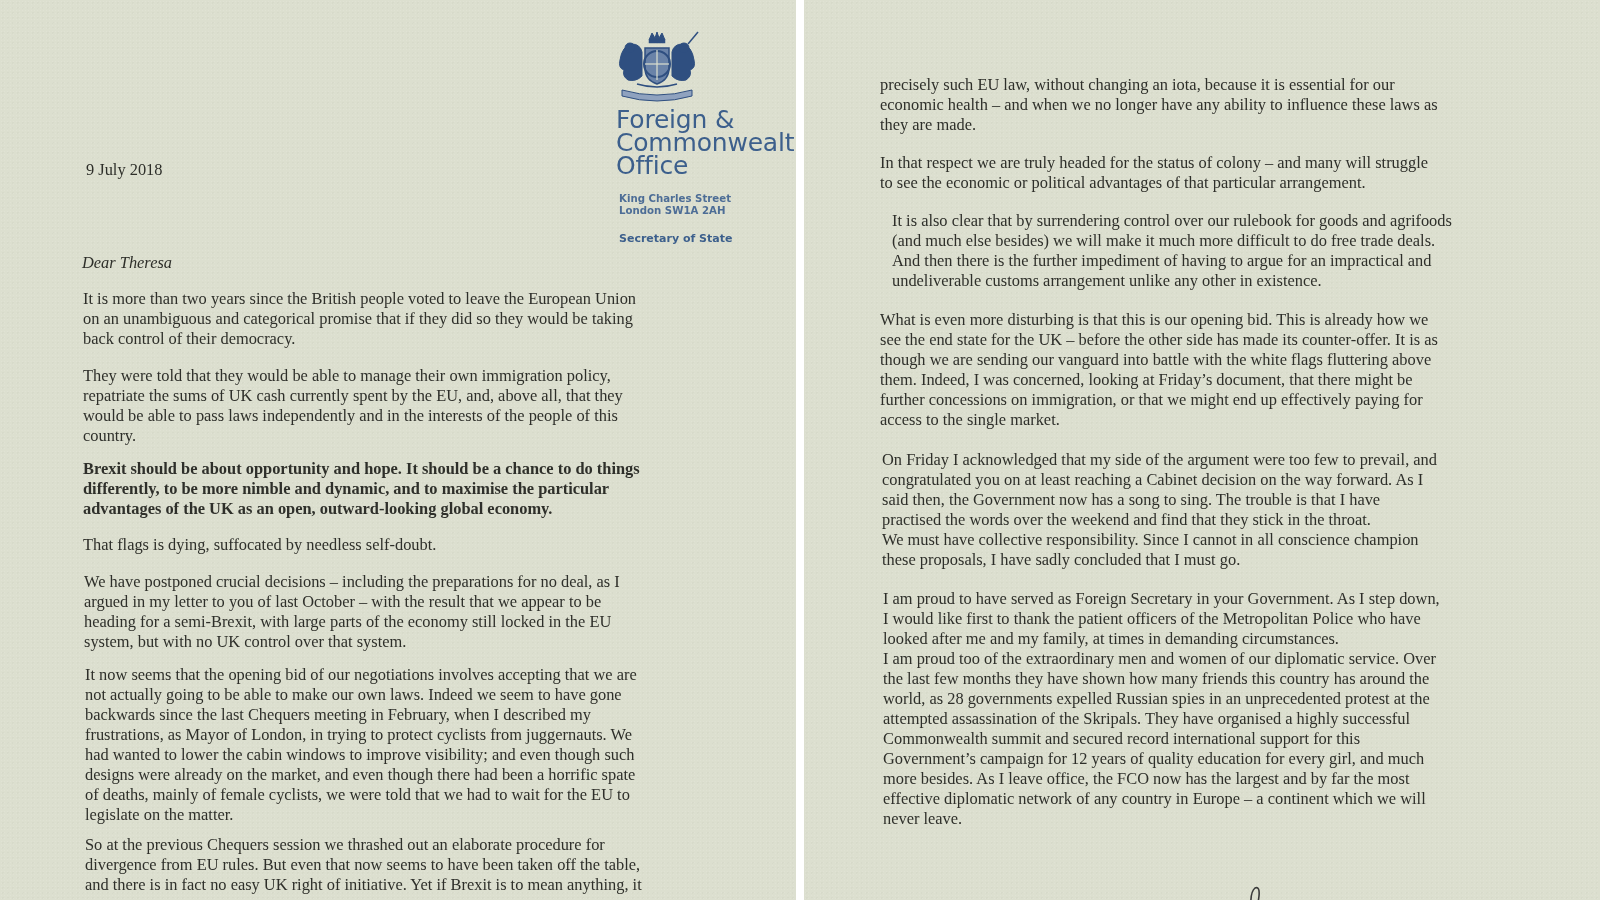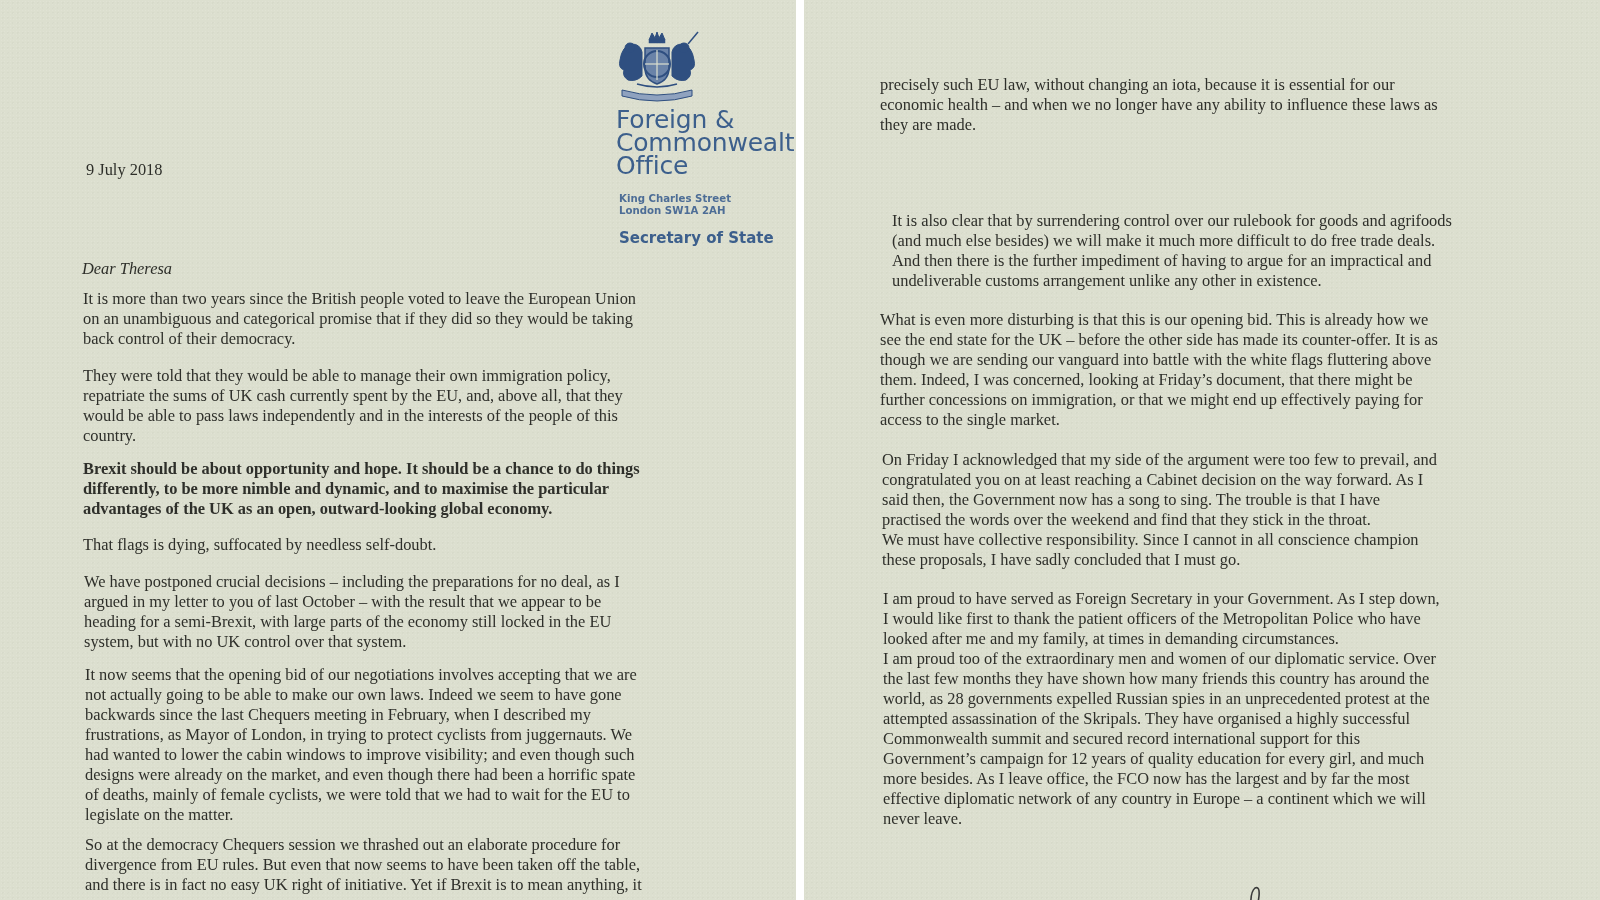--- a/index.html
+++ b/index.html
@@ -34,21 +34,21 @@
       font-family: "Liberation Serif", "DejaVu Serif", serif;
       color: #2e2f2a;
       font-size: 16.4px;
       line-height: 20px;
     }
     .para {
       position: absolute;
       margin: 0;
       white-space: pre-line;
     }
-    .italic { font-style: italic; margin-top: 6px; }
+    .italic { font-style: italic; }
 
     
     .crest {
       position: absolute;
       left: 612px;
       top: 30px;
       width: 90px;
       height: 76px;
     }
     .org-name {
@@ -71,21 +71,21 @@
       line-height: 12px;
       color: #4d6d96;
       font-weight: bold;
       white-space: pre-line;
     }
     .role {
       position: absolute;
       left: 619px;
       top: 232px;
       font-family: "DejaVu Sans", "Liberation Sans", sans-serif;
-      font-size: 15px;
+      font-size: 11px;
       line-height: 13px;
       color: #3c5f8c;
       font-weight: bold;
       text-align: center;
     }
     .signature {
       position: absolute;
       left: 1248px;
       top: 884px;
       width: 14px;
@@ -149,29 +149,31 @@
 heading for a semi-Brexit, with large parts of the economy still locked in the EU
 system, but with no UK control over that system.</p>
     <p class="para serif" style="left:85px; top:665px;">It now seems that the opening bid of our negotiations involves accepting that we are
 not actually going to be able to make our own laws. Indeed we seem to have gone
 backwards since the last Chequers meeting in February, when I described my
 frustrations, as Mayor of London, in trying to protect cyclists from juggernauts.  We
 had wanted to lower the cabin windows to improve visibility; and even though such
 designs were already on the market, and even though there had been a horrific spate
 of deaths, mainly of female cyclists, we were told that we had to wait for the EU to
 legislate on the matter.</p>
-    <p class="para serif" style="left:85px; top:835px;">So at the democracy Chequers session we thrashed out an elaborate procedure for
+    <p class="para serif" style="left:85px; top:835px;">So at the previous Chequers session we thrashed out an elaborate procedure for
 divergence from EU rules.   But even that now seems to have been taken off the table,
 and there is in fact no easy UK right of initiative.  Yet if Brexit is to mean anything, it</p>
   </div>
 
   <div class="page page-right">
     <p class="para serif" style="left:76px; top:75px;">precisely such EU law, without changing an iota, because it is essential for our
 economic health – and when we no longer have any ability to influence these laws as
 they are made.</p>
+    <p class="para serif" style="left:76px; top:153px;">In that respect we are truly headed for the status of colony – and many will struggle
+to see the economic or political advantages of that particular arrangement.</p>
     <p class="para serif" style="left:76px; top:211px;margin-left:12px;">It is also clear that by surrendering control over our rulebook for goods and agrifoods
 (and much else besides) we will make it much more difficult to do free trade deals.
 And then there is the further impediment of having to argue for an impractical and
 undeliverable customs arrangement unlike any other in existence.</p>
     <p class="para serif" style="left:76px; top:310px;">What is even more disturbing is that this is our opening bid. This is already how we
 see the end state for the UK – before the other side has made its counter-offer. It is as
 though we are sending our vanguard into battle with the white flags fluttering above
 them.   Indeed, I was concerned, looking at Friday’s document, that there might be
 further concessions on immigration, or that we might end up effectively paying for
 access to the single market.</p>

